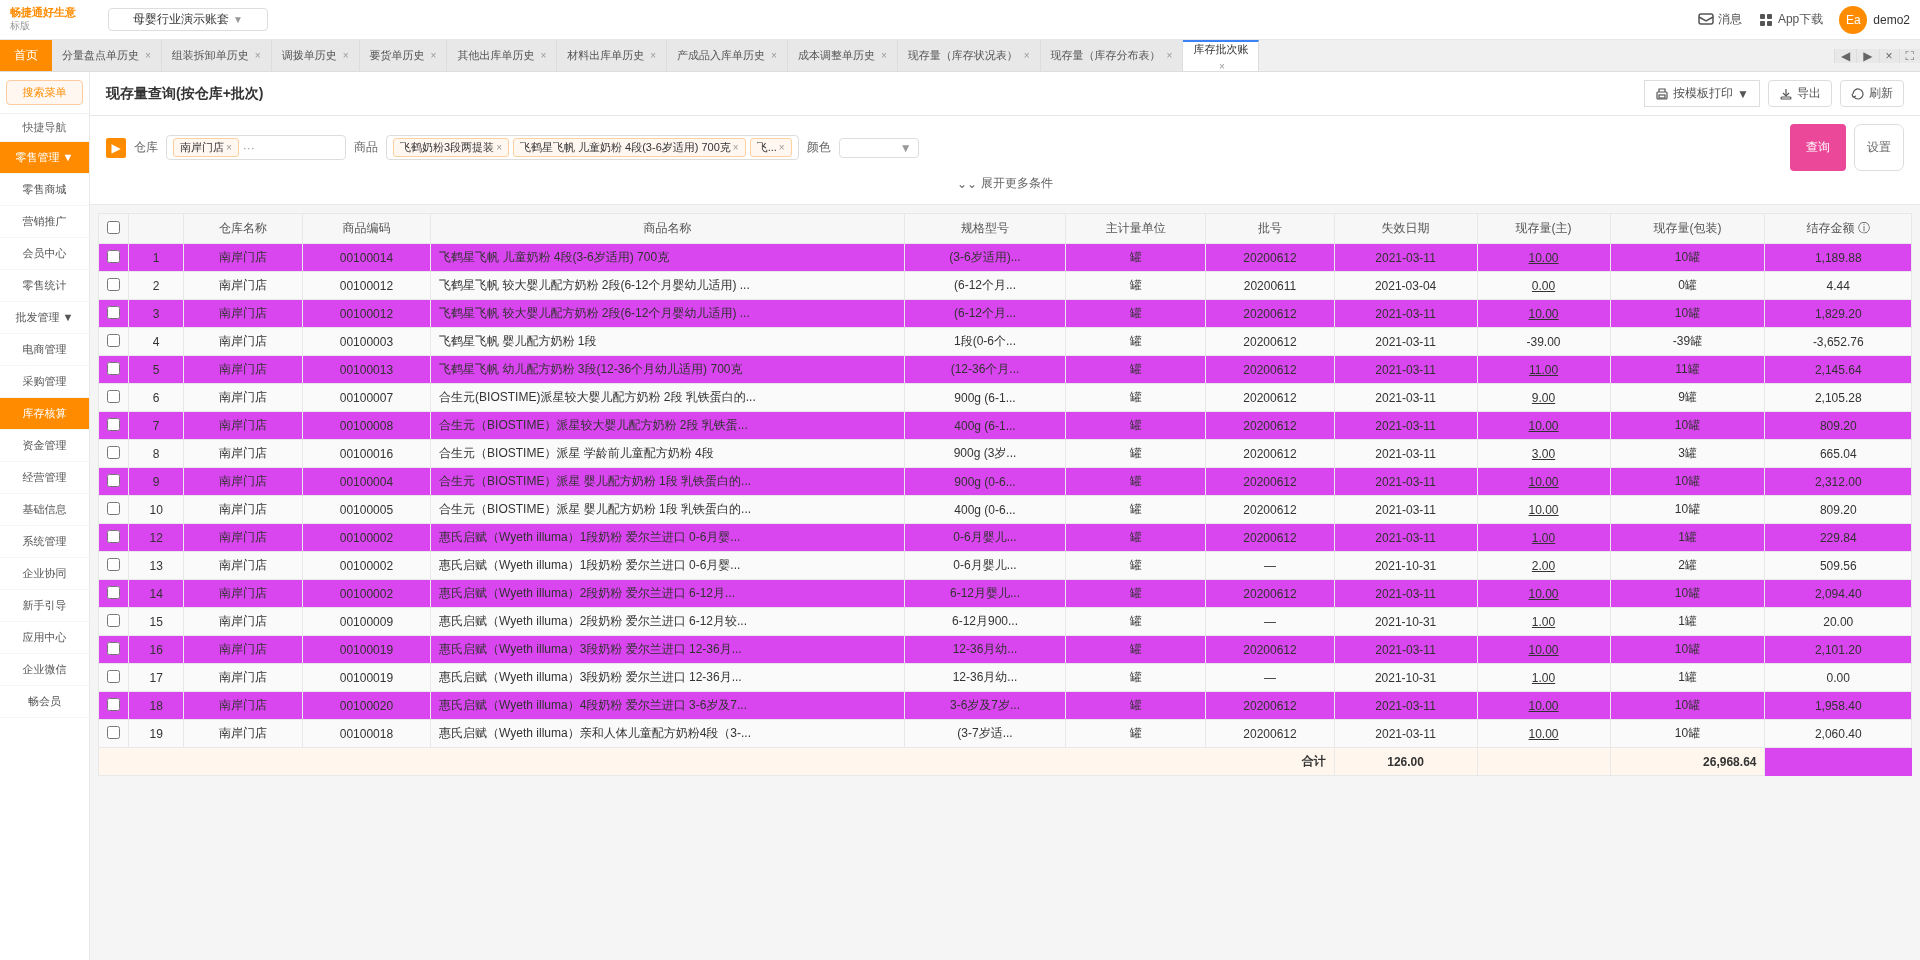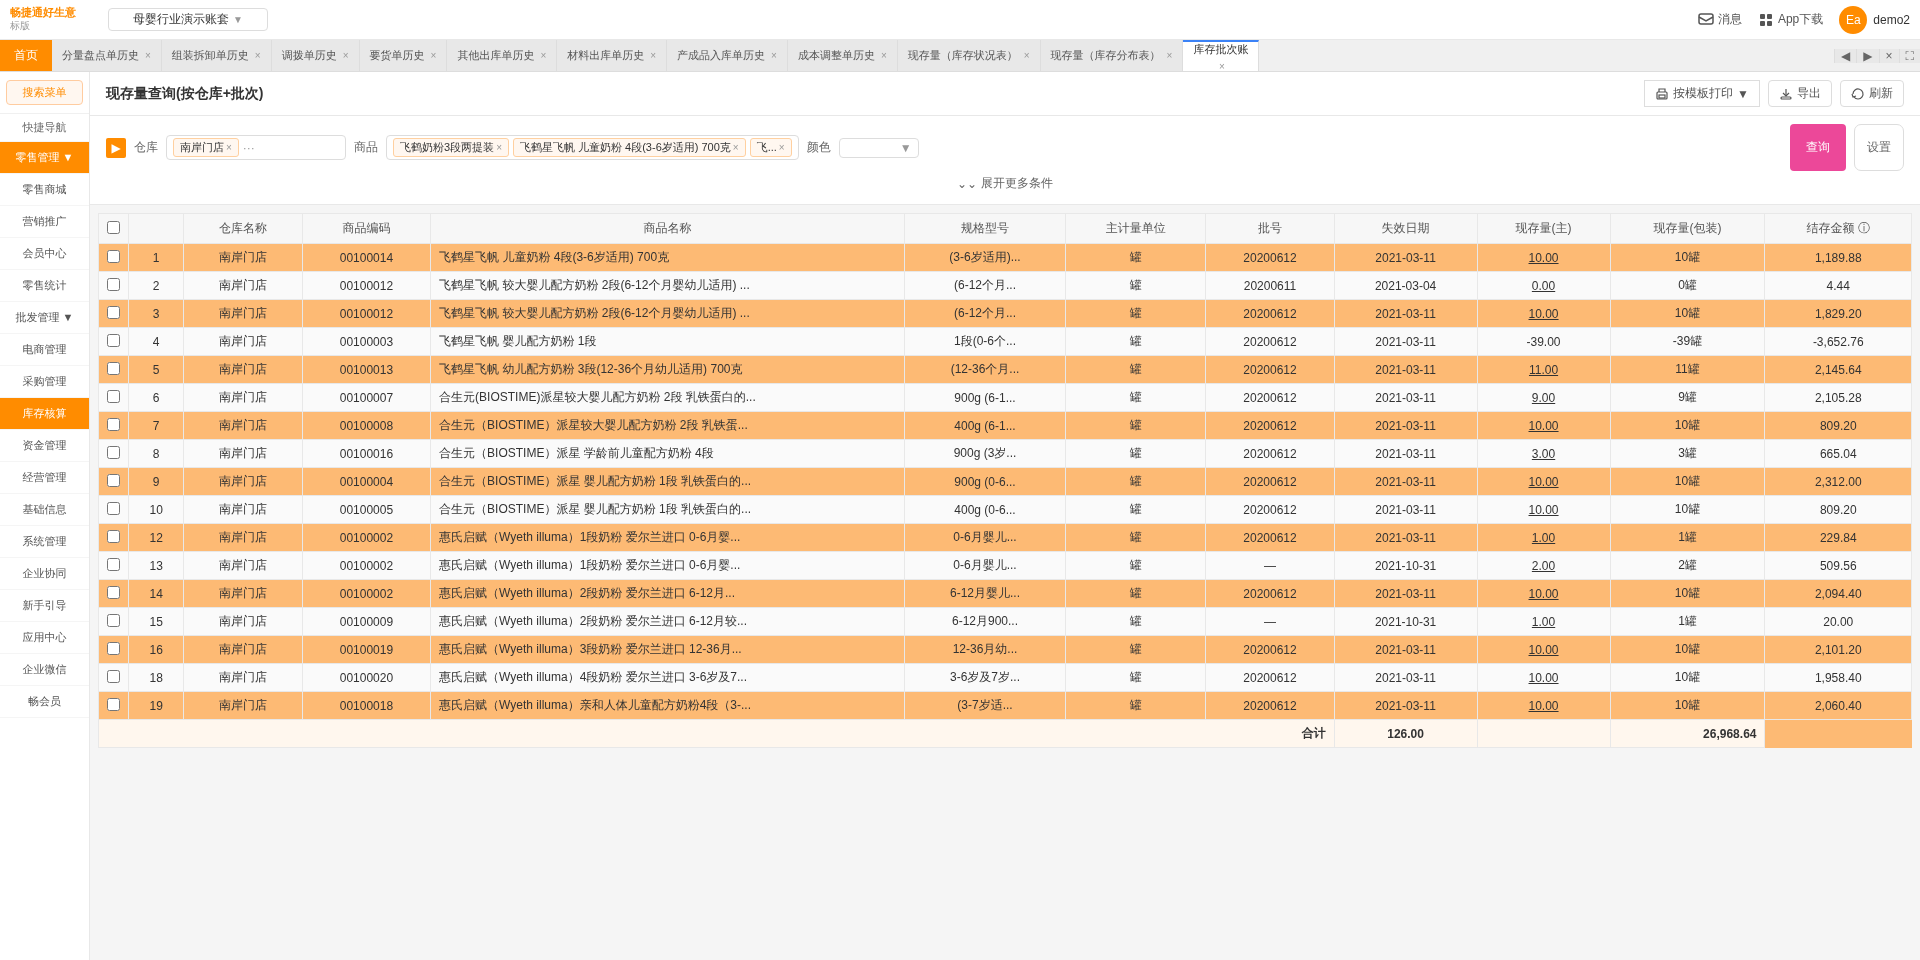--- a/index.html
+++ b/index.html
@@ -62,21 +62,21 @@
     .filter-product-area { display: flex; align-items: center; gap: 4px; border: 1px solid #ddd; border-radius: 4px; padding: 2px 6px; background: #fff; min-width: 320px; flex-wrap: wrap; }
     .filter-color-area { display: flex; align-items: center; gap: 4px; border: 1px solid #ddd; border-radius: 4px; padding: 2px 6px; background: #fff; min-width: 80px; }
     .filter-color-arrow { color: #999; margin-left: auto; cursor: pointer; }
     .filter-expand-more { display: flex; align-items: center; justify-content: center; gap: 4px; color: #666; cursor: pointer; font-size: 12px; padding: 4px 0; }
     .filter-buttons { margin-left: auto; display: flex; gap: 8px; }
     .btn-query { background: #ec4899; color: #fff; border: none; border-radius: 4px; padding: 15px 16px; cursor: pointer; font-size: 12px; }
     .btn-settings { background: #fff; color: #666; border: 1px solid #ddd; border-radius: 7px; padding: 5px 12px; cursor: pointer; font-size: 12px; }
 
     
     .table-area { flex: 1; overflow: auto; padding: 8px; }
-    .data-table { width: 100%; border-collapse: collapse; background: #fdba74; font-size: 12px; }
+    .data-table { width: 100%; border-collapse: collapse; background: #d946ef; font-size: 12px; }
     .data-table th { background: #f7f7f7; border: 1px solid #e8e8e8; padding: 6px 8px; text-align: center; font-weight: normal; color: #555; white-space: nowrap; position: sticky; top: 0; z-index: 1; }
     .data-table td { border: 1px solid #e8e8e8; padding: 5px 8px; text-align: center; color: #333; }
     .data-table tr:nth-child(even) td { background: #fafafa; }
     .th-checkbox { width: 30px; }
     .td-no { color: #999; }
     .td-link { color: #1890ff; text-decoration: underline; cursor: pointer; }
     .td-red { color: #f5222d; }
     .td-right { text-align: right; }
     .footer-row td { background: #fff7ee !important; font-weight: bold; }
   </style>
@@ -546,20 +546,34 @@
     <td>12-36月幼...</td>
     <td>罐</td>
     <td>20200612</td>
     <td>2021-03-11</td>
     <td class="td-link">10.00</td>
     <td class="">10罐</td>
     <td class="td-right">2,101.20</td>
   </tr>
             <tr>
     <td><input type="checkbox" style=""></td>
+    <td class="td-no">17</td>
+    <td>南岸门店</td>
+    <td>00100019</td>
+    <td style="text-align:left;max-width:260px;overflow:hidden;text-overflow:ellipsis;white-space:nowrap;">惠氏启赋（Wyeth illuma）3段奶粉 爱尔兰进口 12-36月...</td>
+    <td>12-36月幼...</td>
+    <td>罐</td>
+    <td>—</td>
+    <td>2021-10-31</td>
+    <td class="td-link">1.00</td>
+    <td class="">1罐</td>
+    <td class="td-right">0.00</td>
+  </tr>
+            <tr>
+    <td><input type="checkbox" style=""></td>
     <td class="td-no">18</td>
     <td>南岸门店</td>
     <td>00100020</td>
     <td style="text-align:left;max-width:260px;overflow:hidden;text-overflow:ellipsis;white-space:nowrap;">惠氏启赋（Wyeth illuma）4段奶粉 爱尔兰进口 3-6岁及7...</td>
     <td>3-6岁及7岁...</td>
     <td>罐</td>
     <td>20200612</td>
     <td>2021-03-11</td>
     <td class="td-link">10.00</td>
     <td class="">10罐</td>

